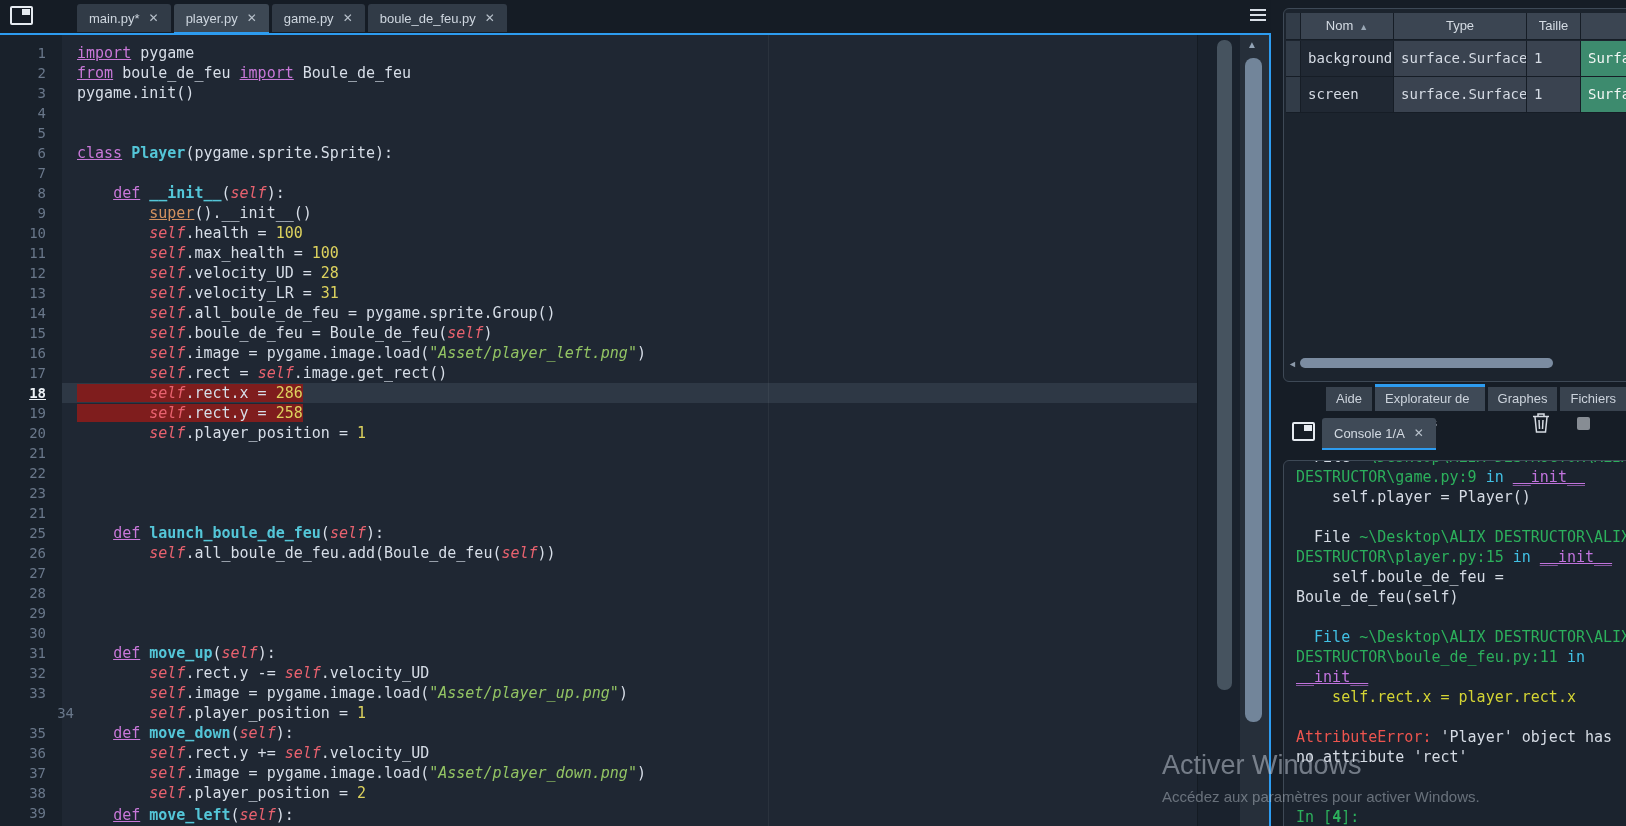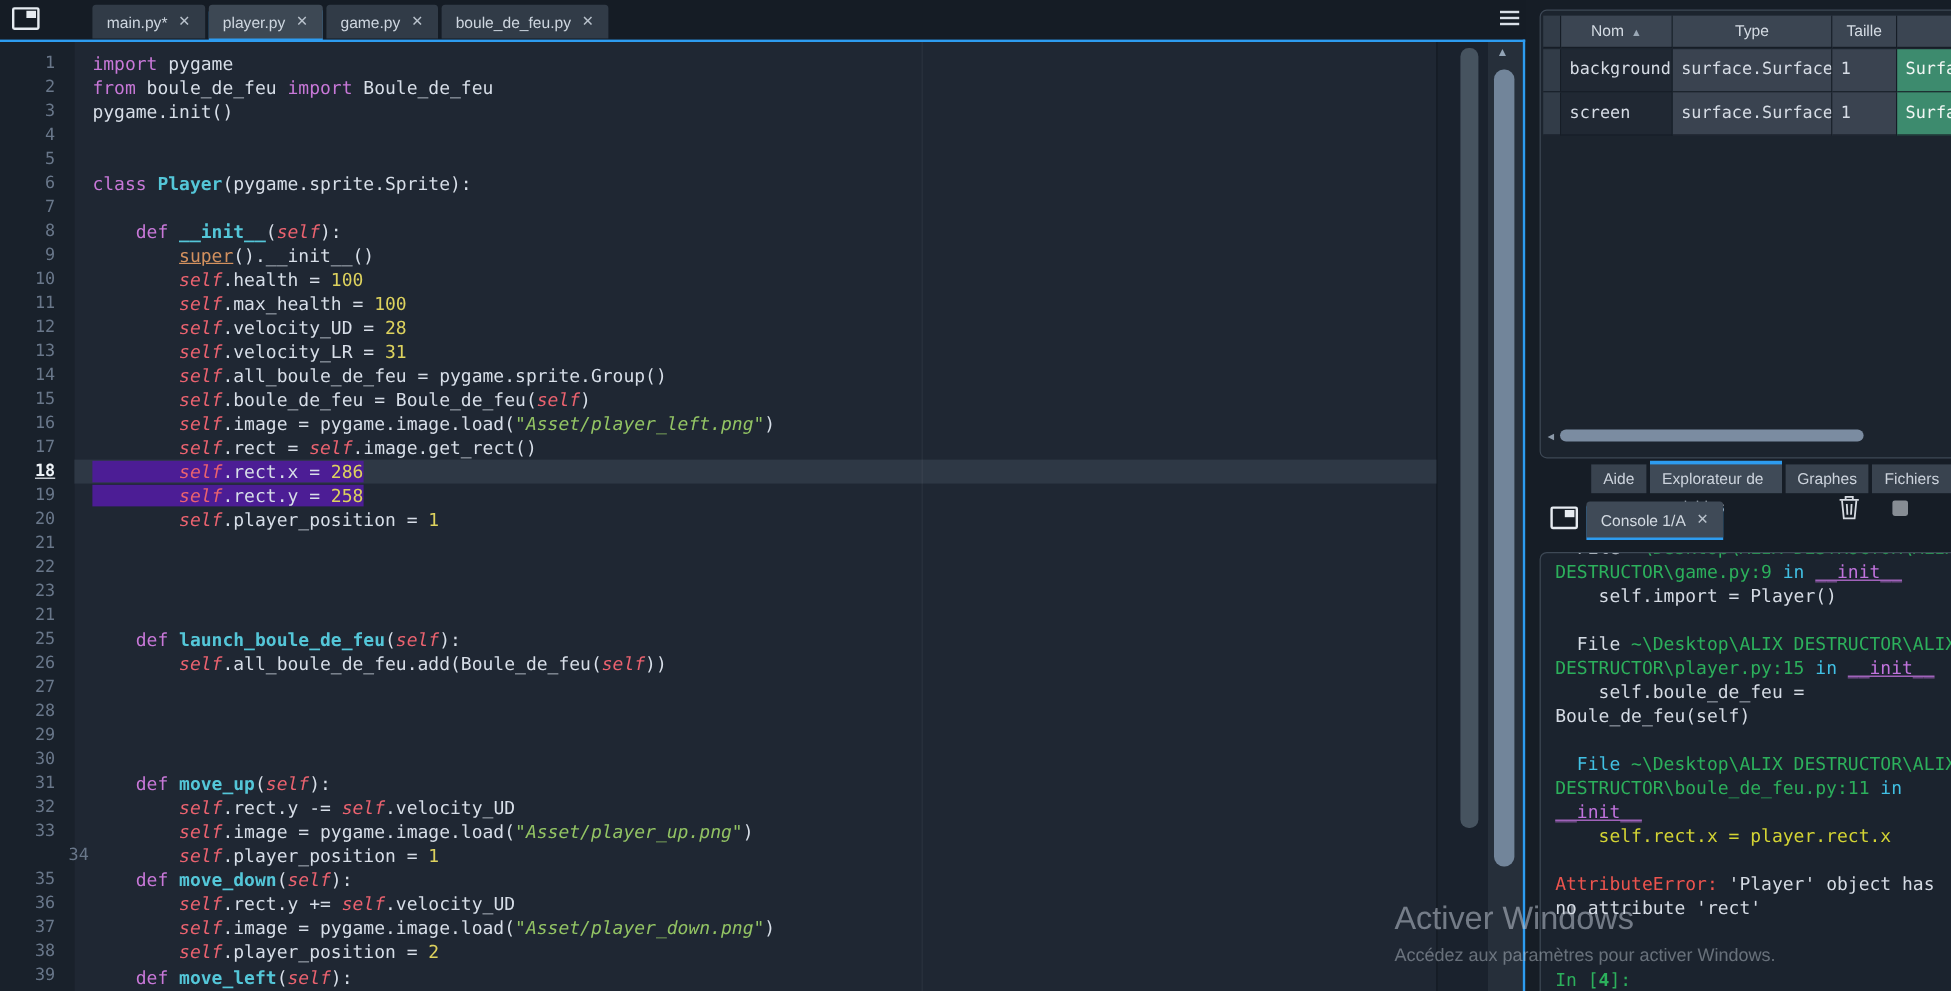--- a/index.html
+++ b/index.html
@@ -20,22 +20,22 @@
   
   #gutterbg{position:absolute;left:0;top:35px;width:62px;height:791px;background:#19212b;}
   #codebg{position:absolute;left:62px;top:35px;width:1135px;height:791px;background:#1f2733;}
   #ruler{position:absolute;left:768px;top:35px;width:1px;height:791px;background:rgba(255,255,255,0.05);z-index:2;}
   .gut{position:absolute;left:0;width:46px;height:20px;text-align:right;color:#69778a;
        font:14px/20px "DejaVu Sans Mono",monospace;z-index:1;}
   .gut.cur{color:#eef3f8;font-weight:bold;text-decoration:underline;}
   .crow{position:absolute;left:62px;width:1135px;height:20px;padding-left:15px;box-sizing:border-box;
         font:15px/20px "DejaVu Sans Mono",monospace;white-space:pre;color:#d7dee8;z-index:1;}
   .crow.curline{background:#2e3845;}
-  .crow .in.sel{background:#4c1d95;}
-  .k{color:#c878d8;} .n{color:#54c6d8;font-weight:bold;} .s{color:#e9626f;font-style:italic;}
+  .crow .in.sel{background:#7f1d1d;}
+  .k{color:#c878d8;text-decoration:underline;} .n{color:#54c6d8;font-weight:bold;} .s{color:#e9626f;font-style:italic;}
   .b{color:#d3915f;text-decoration:underline;} .u{color:#ddd25e;} .t{color:#93c464;font-style:italic;} .d{color:#d7dee8;}
   
   #esb{position:absolute;left:1197px;top:35px;width:43px;height:791px;background:#1a222d;border-left:1px solid #141b23;box-sizing:border-box;}
   #esb-thumb{position:absolute;left:1217px;top:40px;width:15px;height:650px;background:#46535f;border-radius:7px;}
   #strip2{position:absolute;left:1240px;top:35px;width:29px;height:791px;background:#262f3a;}
   #strip2-arrow{position:absolute;left:1247px;top:39px;color:#93a4b6;font-size:10px;}
   #strip2-thumb{position:absolute;left:1245px;top:58px;width:17px;height:664px;background:#72859a;border-radius:8px;}
   #bluev{position:absolute;left:1269px;top:33px;width:2px;height:793px;background:#2d9cf0;}
   
   #varframe{position:absolute;left:1283px;top:8px;width:400px;height:372px;background:#1c242e;
@@ -243,21 +243,21 @@
         <line x1="11" y1="8" x2="10.5" y2="17"></line>
       </g>
     </svg>
   </div>
   <div id="stopsq"></div>
 
   <div id="conframe">
     <div id="conlines">
         <div class="conline" style="top: -14px;"><span class="w">  File </span><span class="g">~\Desktop\ALIX DESTRUCTOR\ALIX</span></div>
         <div class="conline" style="top: 6px;"><span class="g">DESTRUCTOR\game.py:9</span><span class="w"> </span><span class="c">in</span><span class="w"> </span><span class="p">__init__</span></div>
-        <div class="conline" style="top: 26px;"><span class="w">    self.import = Player()</span></div>
+        <div class="conline" style="top: 26px;"><span class="w">    self.player = Player()</span></div>
         <div class="conline" style="top: 46px;"></div>
         <div class="conline" style="top: 66px;"><span class="w">  File </span><span class="g">~\Desktop\ALIX DESTRUCTOR\ALIX</span></div>
         <div class="conline" style="top: 86px;"><span class="g">DESTRUCTOR\player.py:15</span><span class="w"> </span><span class="c">in</span><span class="w"> </span><span class="p">__init__</span></div>
         <div class="conline" style="top: 106px;"><span class="w">    self.boule_de_feu =</span></div>
         <div class="conline" style="top: 126px;"><span class="w">Boule_de_feu(self)</span></div>
         <div class="conline" style="top: 146px;"></div>
         <div class="conline" style="top: 166px;"><span class="c">  File</span><span class="w"> </span><span class="g">~\Desktop\ALIX DESTRUCTOR\ALIX</span></div>
         <div class="conline" style="top: 186px;"><span class="g">DESTRUCTOR\boule_de_feu.py:11</span><span class="w"> </span><span class="c">in</span></div>
         <div class="conline" style="top: 206px;"><span class="p">__init__</span></div>
         <div class="conline" style="top: 226px;"><span class="y">    self.rect.x = player.rect.x</span></div>

